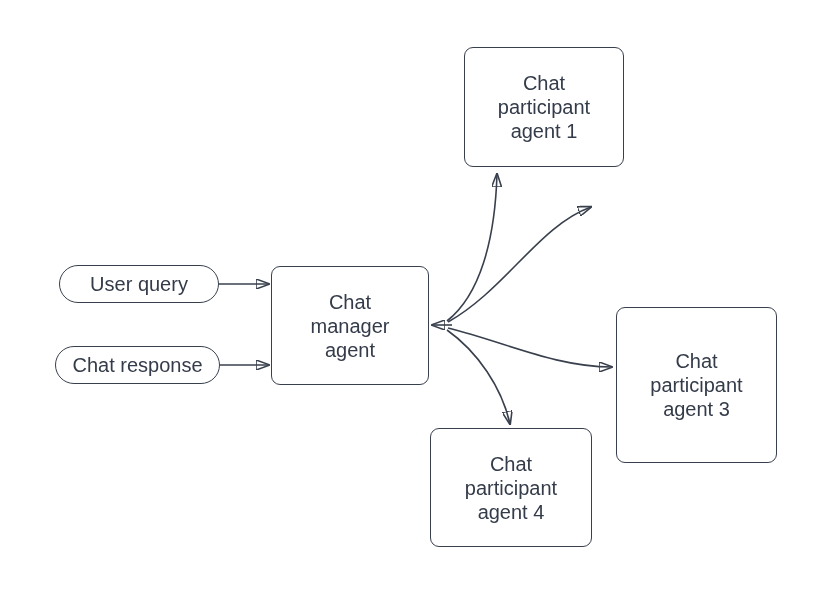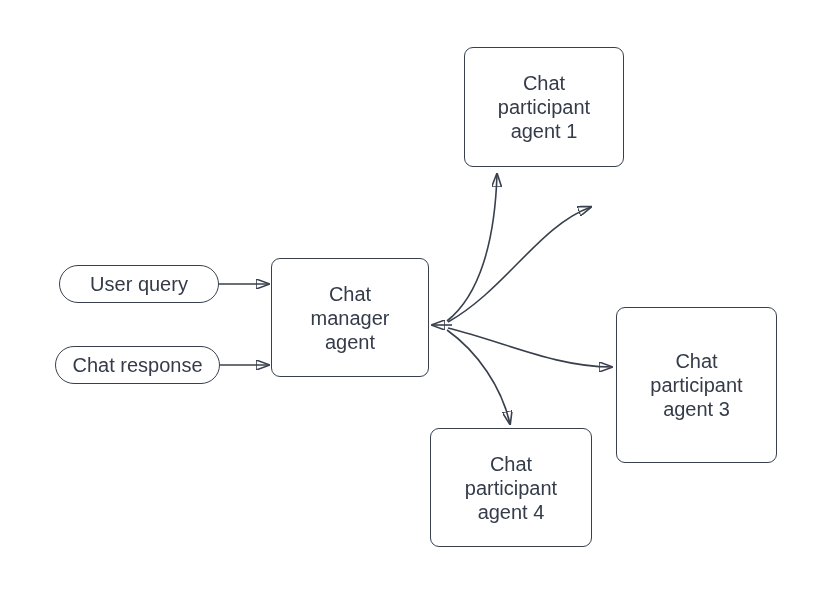--- a/index.html
+++ b/index.html
@@ -48,21 +48,21 @@
     display: inline-block;
     max-width: 122px;
   }
   .pill {
     border-radius: 19px;
     white-space: nowrap;
     align-items: center;
   }
   .node-user-query     { left: 59px;  top: 265px; width: 160px; height: 38px; }
   .node-final-response { left: 55px;  top: 346px; width: 165px; height: 38px; }
-  .node-chat-manager   { left: 271px; top: 258px; width: 158px; height: 119px; }
+  .node-chat-manager   { left: 271px; top: 266px; width: 158px; height: 119px; }
   .node-agent-1        { left: 417px; top: 47px;  width: 160px; height: 120px; margin-left: 47px; }
   .node-agent-2        { left: 595px; top: 144px; width: 162px; height: 121px; }
   .node-agent-3        { left: 616px; top: 307px; width: 161px; height: 156px; }
   .node-agent-4        { left: 430px; top: 428px; width: 162px; height: 119px; }
 </style>
 </head>
 <body>
 
 <div class="canvas">
 

